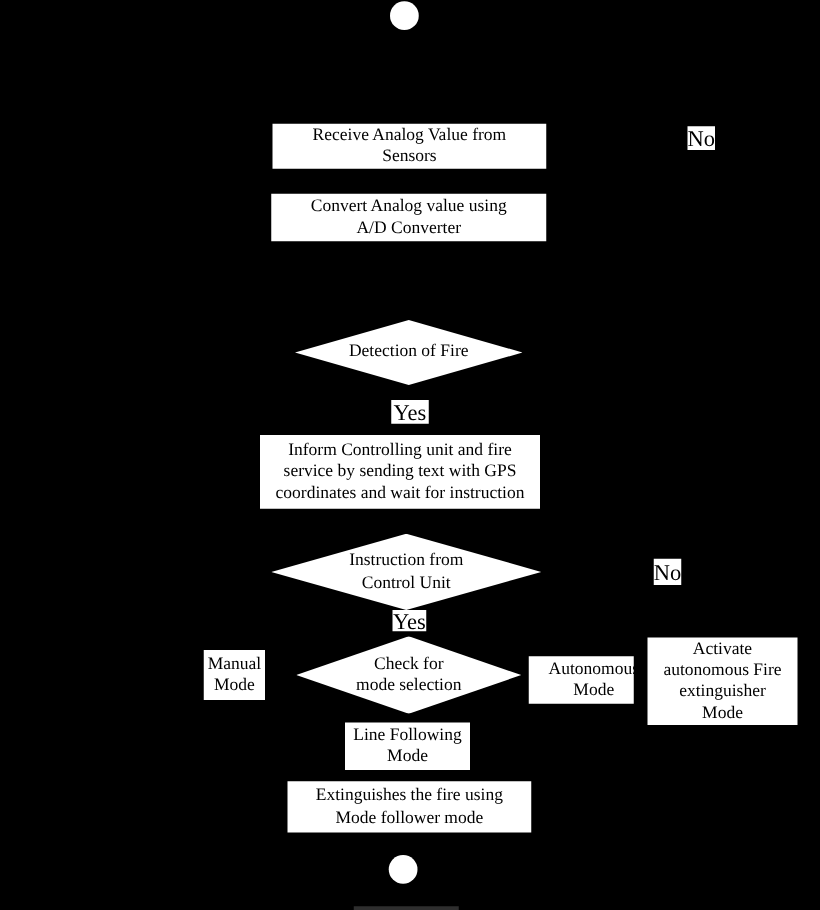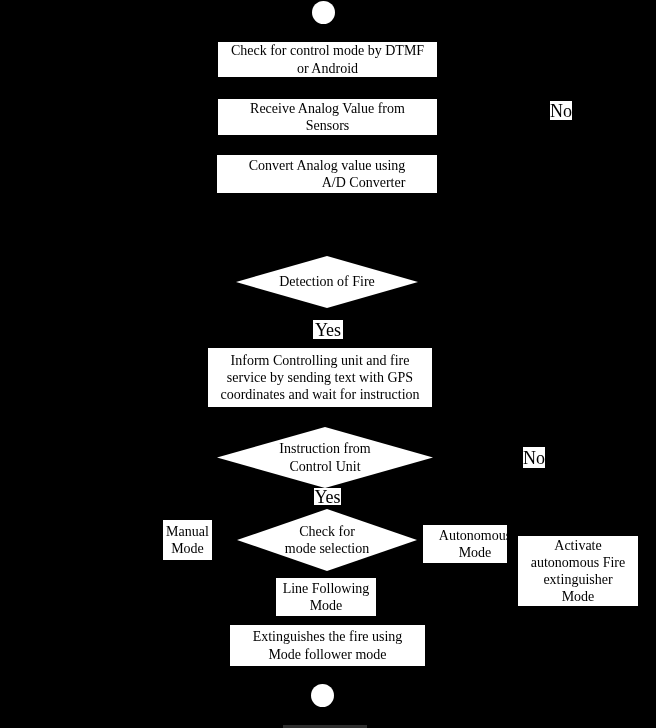--- a/index.html
+++ b/index.html
@@ -53,27 +53,25 @@
     background:var(--artifact-line);
   }
 </style>
 </head>
 <body>
 
 <div id="canvas">
 
   <div class="node circle" style="left:312px;top:1px;width:23px;height:23px;"></div>
 
-  <div class="node" style="left:218px;top:42px;width:219px;height:35px;">Check for control mode by DTMF
-or Android</div>
 
   <div class="node" style="left:218px;top:99px;width:219px;height:36px;">Receive Analog Value from
 Sensors</div>
 
-  <div class="node" style="left:217px;top:155px;width:220px;height:38px;text-align:right;">Convert Analog value using
+  <div class="node" style="left:217px;top:155px;width:220px;height:38px;">Convert Analog value using
 A/D Converter</div>
 
 
   <div class="node diamond" style="left:236px;top:256px;width:182px;height:52px;">Detection of Fire</div>
 
   <div class="edge-label" style="left:313px;top:320px;width:30px;height:19px;">Yes</div>
 
   <div class="edge-label" style="left:550px;top:101px;width:22px;height:19px;">No</div>
 
   <div class="node" style="left:208px;top:348px;width:224px;height:59px;">Inform Controlling unit and fire
@@ -90,21 +88,21 @@
   <div class="node diamond" style="left:237px;top:509px;width:180px;height:62px;">Check for
 mode selection</div>
 
   <div class="node" style="left:163px;top:520px;width:49px;height:40px;">Manual
 Mode</div>
 
 
   <div class="node" style="left:423px;top:525px;width:84px;height:38px;padding-left:20px;">Autonomous
 Mode</div>
 
-  <div class="node" style="left:518px;top:536px;width:120px;height:70px;">Activate
+  <div class="node" style="left:518px;top:510px;width:120px;height:70px;">Activate
 autonomous Fire
 extinguisher
 Mode</div>
 
   <div class="node" style="left:276px;top:578px;width:100px;height:38px;">Line Following
 Mode</div>
 
   <div class="node" style="left:230px;top:625px;width:195px;height:41px;">Extinguishes the fire using
 Mode follower mode</div>
 

